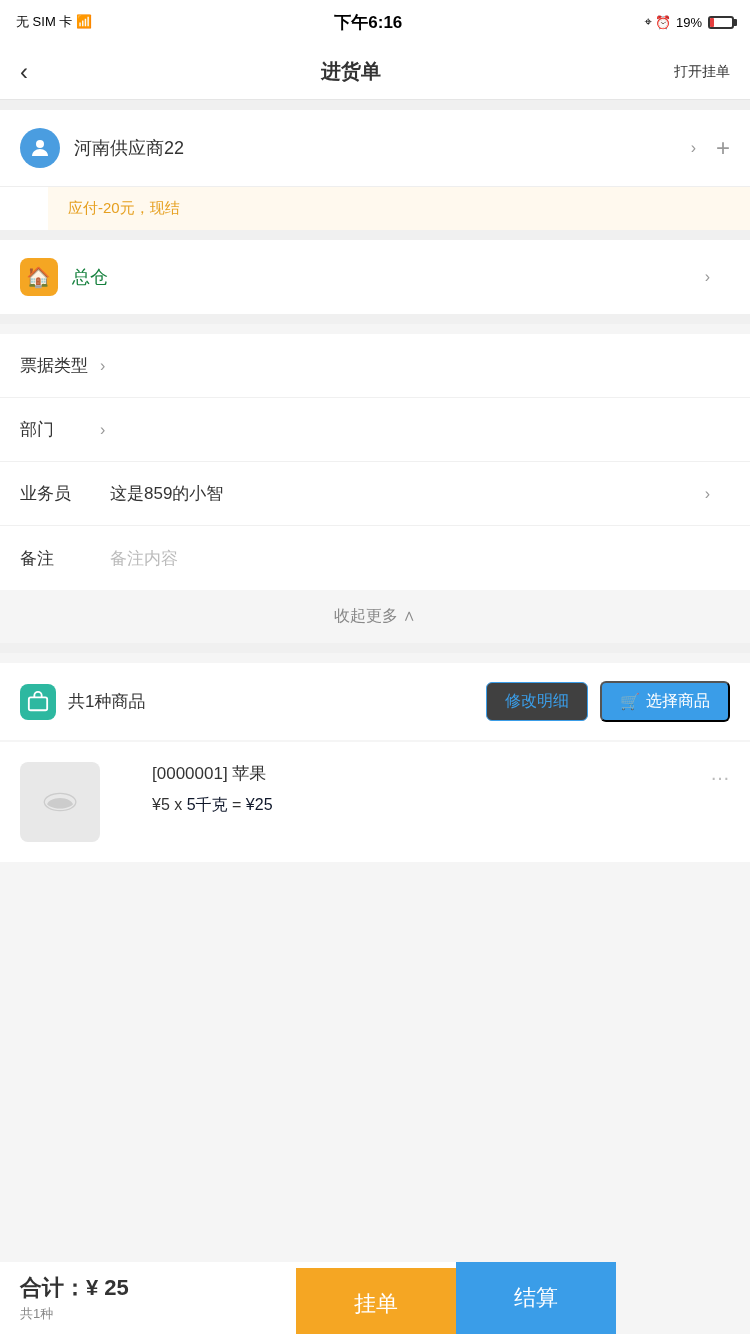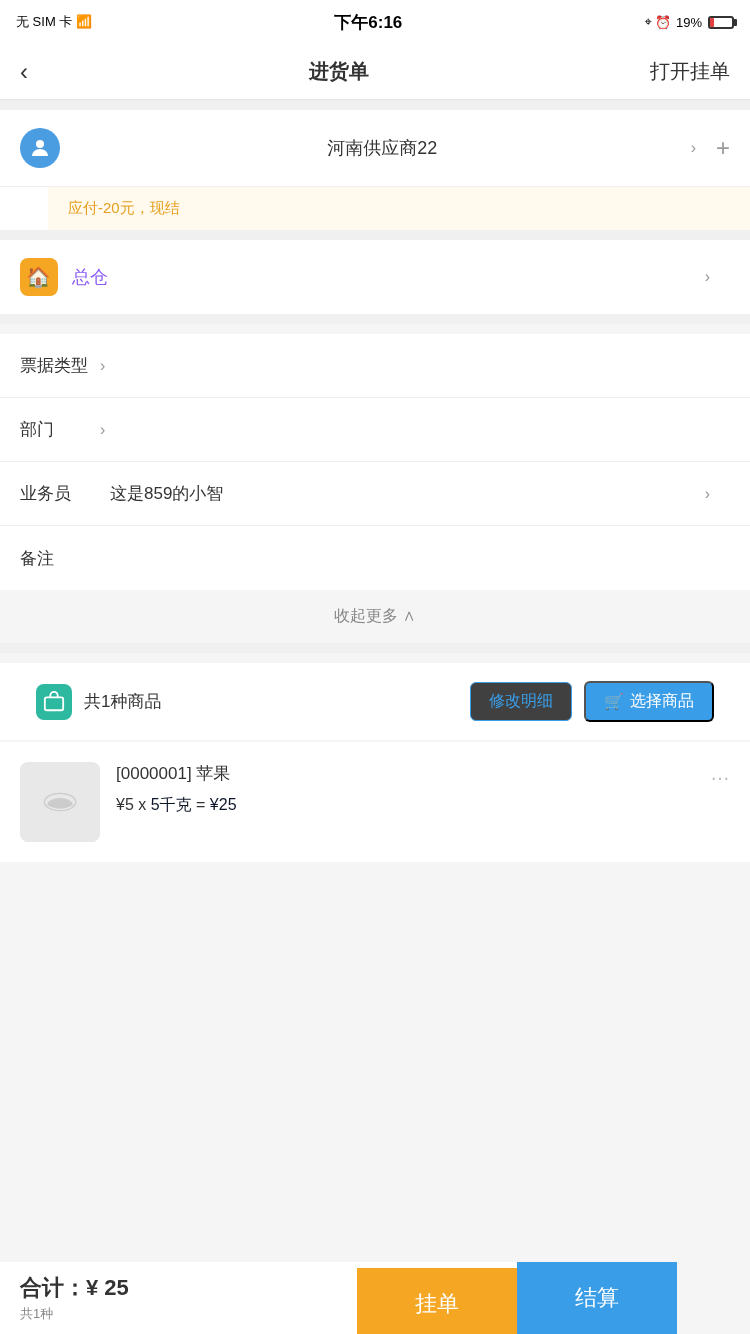--- a/index.html
+++ b/index.html
@@ -42,21 +42,21 @@
       font-size: 24px;
       color: #333;
       cursor: pointer;
     }
     .nav-title {
       font-size: 20px;
       font-weight: 600;
       color: #333;
     }
     .nav-action {
-      font-size: 20px;
+      font-size: 14px;
       color: #333;
       cursor: pointer;
     }
 
     
     .divider-sm {
       height: 10px;
       background: #f0f0f0;
     }
 
@@ -66,21 +66,20 @@
       margin-bottom: 0;
     }
 
     
     .supplier-row {
       background: #fff;
       display: flex;
       align-items: center;
       padding: 18px 20px;
       border-bottom: 1px solid #eee;
-      text-align: center;
     }
     .supplier-avatar {
       width: 40px;
       height: 40px;
       border-radius: 50%;
       background: #4a9de0;
       display: flex;
       align-items: center;
       justify-content: center;
       margin-right: 14px;
@@ -127,21 +126,21 @@
       align-items: center;
       justify-content: center;
       margin-right: 14px;
       flex-shrink: 0;
       font-size: 20px;
       color: #fff;
     }
     .warehouse-name {
       flex: 1;
       font-size: 18px;
-      color: #8b5cf6;
+      color: #15803d;
     }
 
     
     .form-section {
       background: #fff;
       margin-top: 10px;
     }
     .form-row {
       display: flex;
       align-items: center;
@@ -176,21 +175,21 @@
       font-size: 16px;
       color: #888;
       cursor: pointer;
     }
 
     
     .products-header {
       background: #fff;
       display: flex;
       align-items: center;
-      padding: 18px 36px;
+      padding: 18px 20px;
       margin-top: 10px;
       gap: 12px;
     }
     .products-icon {
       width: 36px;
       height: 36px;
       background: #2db8a0;
       border-radius: 8px;
       display: flex;
       align-items: center;
@@ -239,20 +238,21 @@
       height: 80px;
       background: #e8e8e8;
       border-radius: 8px;
       display: flex;
       align-items: center;
       justify-content: center;
       flex-shrink: 0;
     }
     .product-info {
       flex: 1;
+      margin-left: 36px;
     }
     .product-name {
       font-size: 17px;
       color: #333;
       font-weight: 500;
     }
     .product-price {
       margin-top: 10px;
       font-size: 16px;
       color: #333;
@@ -264,21 +264,21 @@
       color: #bbb;
       font-size: 20px;
       cursor: pointer;
     }
 
     
     .bottom-bar {
       position: fixed;
       bottom: 0;
       left: 0;
-      width: 677px;
+      width: 616px;
       height: 72px;
       background: #fff;
       display: flex;
       align-items: center;
     }
     .bottom-total {
       flex: 1;
       padding: 0 20px;
     }
     .total-main {
@@ -392,20 +392,21 @@
   </div>
 
   <div class="form-row">
     <span class="form-label">业务员</span>
     <span class="form-value">这是859的小智</span>
     <span class="chevron-right">›</span>
   </div>
 
   <div class="form-row">
     <span class="form-label">备注</span>
+    <span class="form-value placeholder">备注内容</span>
   </div>
 </div>
 
 <div class="collapse-bar">收起更多 ∧</div>
 
 <div class="divider-sm"></div>
 
 <div class="products-header">
   <div class="products-icon">
     <svg width="22" height="22" viewBox="0 0 24 24" fill="white">

